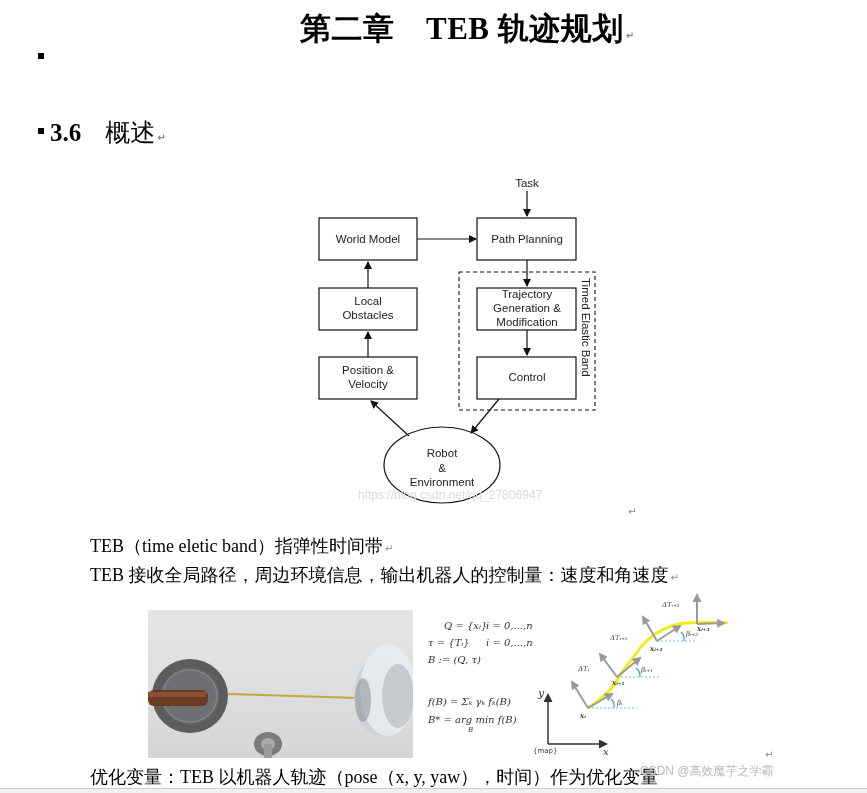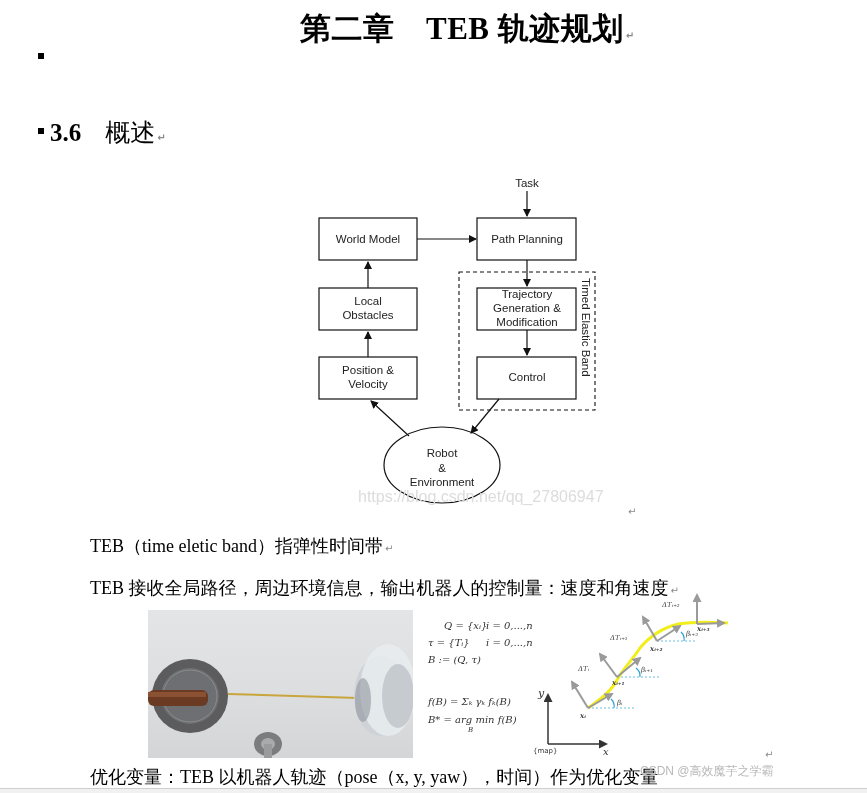--- a/index.html
+++ b/index.html
@@ -12,21 +12,21 @@
   #section-heading { left: 50px; top: 116px; font-size: 25px; font-weight: bold; white-space: nowrap; }
   #section-heading .cn { font-weight: normal; margin-left: 24px; }
   .para { font-size: 18px; white-space: nowrap; left: 90px; }
   #diagram { left: 300px; top: 172px; width: 340px; height: 350px; }
   #diagram svg text { font-family: "Liberation Sans", "DejaVu Sans", sans-serif; font-size: 11.5px; fill: #222; }
   #photo { left: 148px; top: 610px; width: 265px; height: 148px; overflow: hidden;
            background: linear-gradient(180deg,#e4e5e6 0%,#dcdddf 60%,#d4d5d7 100%); }
   #formulas { left: 428px; top: 616px; width: 110px; height: 120px; font-family: "DejaVu Serif", serif; font-size: 10px; color: #333; font-style: italic; }
   #formulas div { position: absolute; white-space: nowrap; }
   #trajectory { left: 530px; top: 590px; width: 220px; height: 170px; }
-  #watermark1 { left: 358px; top: 488px; font-family: "Liberation Sans", sans-serif; font-size: 16px; color: #dcdcdc; white-space: nowrap; }
+  #watermark1 { left: 358px; top: 488px; font-family: "Liberation Sans", sans-serif; font-size: 12px; color: #dcdcdc; white-space: nowrap; }
   #watermark2 { left: 640px; top: 763px; font-family: "Liberation Sans", "DejaVu Sans", sans-serif; font-size: 12px; color: #b8b8b8; white-space: nowrap; }
   #bottom-line { left: 0; top: 788px; width: 867px; height: 1px; background: #cfcfcf; }
   #bottom-strip { left: 0; top: 789px; width: 867px; height: 4px; background: #f1f1f1; }
 </style>
 </head>
 <body>
 
 <div class="bullet" style="left:38px; top:53px;"></div>
 <div class="bullet" style="left:38px; top:128px;"></div>
 
@@ -87,21 +87,21 @@
     <line x1="409" y1="436" x2="371" y2="401" stroke="#111" stroke-width="1.2" marker-end="url(#ah)"></line>
     <line x1="499" y1="399" x2="471" y2="433" stroke="#111" stroke-width="1.2" marker-end="url(#ah)"></line>
   </svg>
 </div>
 <div id="watermark1" class="abs">https://blog.csdn.net/qq_27806947</div>
 <div class="abs mark" style="left:626px; top:506px;">↵</div>
 
 <div class="abs para" style="top:534px;">
   <span>TEB（time eletic band）指弹性时间带</span><span class="mark">↵</span>
 </div>
-<div class="abs para" style="top:563px;margin-top:13px;">
+<div class="abs para" style="top:563px;">
   <span>TEB 接收全局路径，周边环境信息，输出机器人的控制量：速度和角速度</span><span class="mark">↵</span>
 </div>
 
 <div id="photo" class="abs">
   <svg width="265" height="148" viewBox="0 0 265 148" xmlns="http://www.w3.org/2000/svg">
     <ellipse cx="42" cy="86" rx="38" ry="37" fill="#5c5c5e"></ellipse>
     <ellipse cx="42" cy="86" rx="29" ry="28" fill="#6e6f72"></ellipse>
     <ellipse cx="42" cy="86" rx="27" ry="26" fill="none" stroke="#8a8b8d" stroke-width="1"></ellipse>
     <rect x="0" y="80" width="60" height="16" rx="6" fill="#6b3a22"></rect>
     <rect x="0" y="82" width="58" height="5" fill="#8a5232"></rect>

